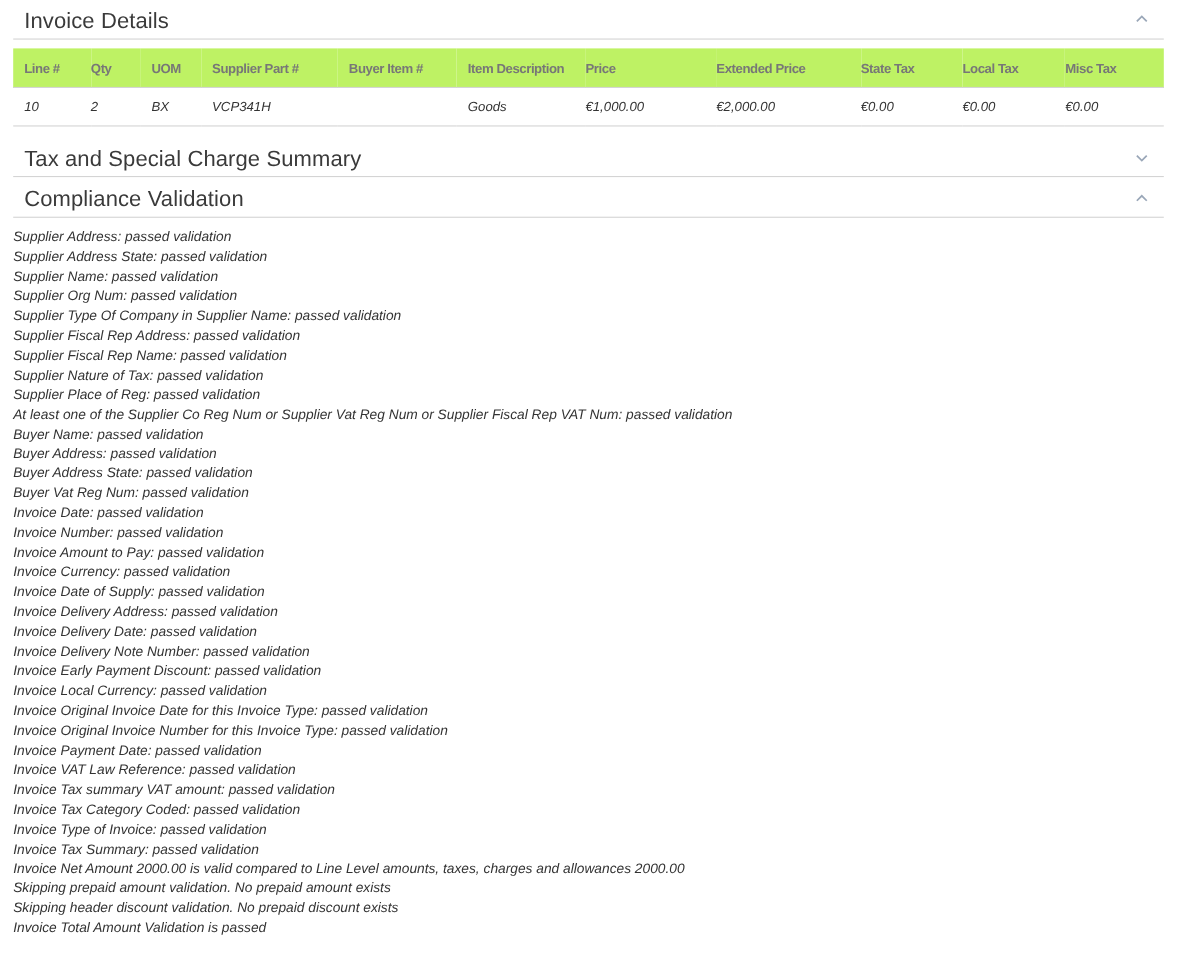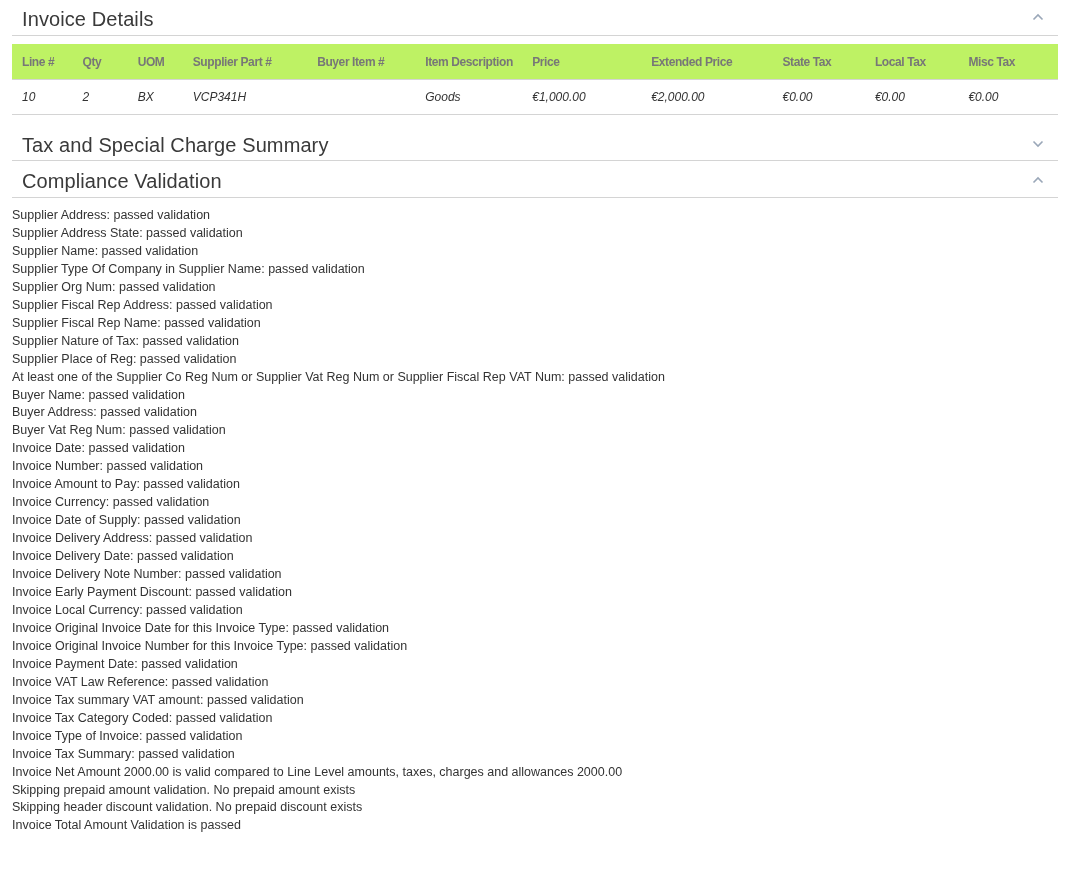--- a/index.html
+++ b/index.html
@@ -35,21 +35,21 @@
   }
   table.items td {
     height: 34px; padding: 0 0 0 10px; color: #333; white-space: nowrap;
     border-bottom: 1px solid #d4d4d4;
     font-style: italic;
   }
   .r { text-align: left; padding-right: 8px !important; padding-left: 0 !important; }
 
   .validation { padding-top: 9px; }
   .validation div {
-    font-size: 12.5px; line-height: 17.95px; color: #333333; white-space: nowrap;
+    font-size: 12.5px; line-height: 17.95px; color: #333333; white-space: nowrap; font-style: italic;
   }
 </style>
 </head>
 <body>
 
 <div class="wrap">
 
   <div class="section-header">
     <span class="title">Invoice Details</span>
     <span class="chev">
@@ -107,29 +107,30 @@
       <svg width="12" height="8" viewBox="0 0 12 8">
           <polyline points="1.5,6.5 6,2 10.5,6.5" fill="none" stroke="#9aa7b8" stroke-width="1.6"></polyline>
         </svg>
     </span>
   </div>
 
   <div class="validation">
     <div>Supplier Address: passed validation</div>
     <div>Supplier Address State: passed validation</div>
     <div>Supplier Name: passed validation</div>
+    <div>Supplier Org Num: passed validation</div>
     <div>Supplier Type Of Company in Supplier Name: passed validation</div>
-    <div>Supplier Org Num: passed validation</div>
     <div>Supplier Fiscal Rep Address: passed validation</div>
     <div>Supplier Fiscal Rep Name: passed validation</div>
     <div>Supplier Nature of Tax: passed validation</div>
     <div>Supplier Place of Reg: passed validation</div>
     <div>At least one of the Supplier Co Reg Num or Supplier Vat Reg Num or Supplier Fiscal Rep VAT Num: passed validation</div>
     <div>Buyer Name: passed validation</div>
     <div>Buyer Address: passed validation</div>
+    <div>Buyer Address State: passed validation</div>
     <div>Buyer Vat Reg Num: passed validation</div>
     <div>Invoice Date: passed validation</div>
     <div>Invoice Number: passed validation</div>
     <div>Invoice Amount to Pay: passed validation</div>
     <div>Invoice Currency: passed validation</div>
     <div>Invoice Date of Supply: passed validation</div>
     <div>Invoice Delivery Address: passed validation</div>
     <div>Invoice Delivery Date: passed validation</div>
     <div>Invoice Delivery Note Number: passed validation</div>
     <div>Invoice Early Payment Discount: passed validation</div>

